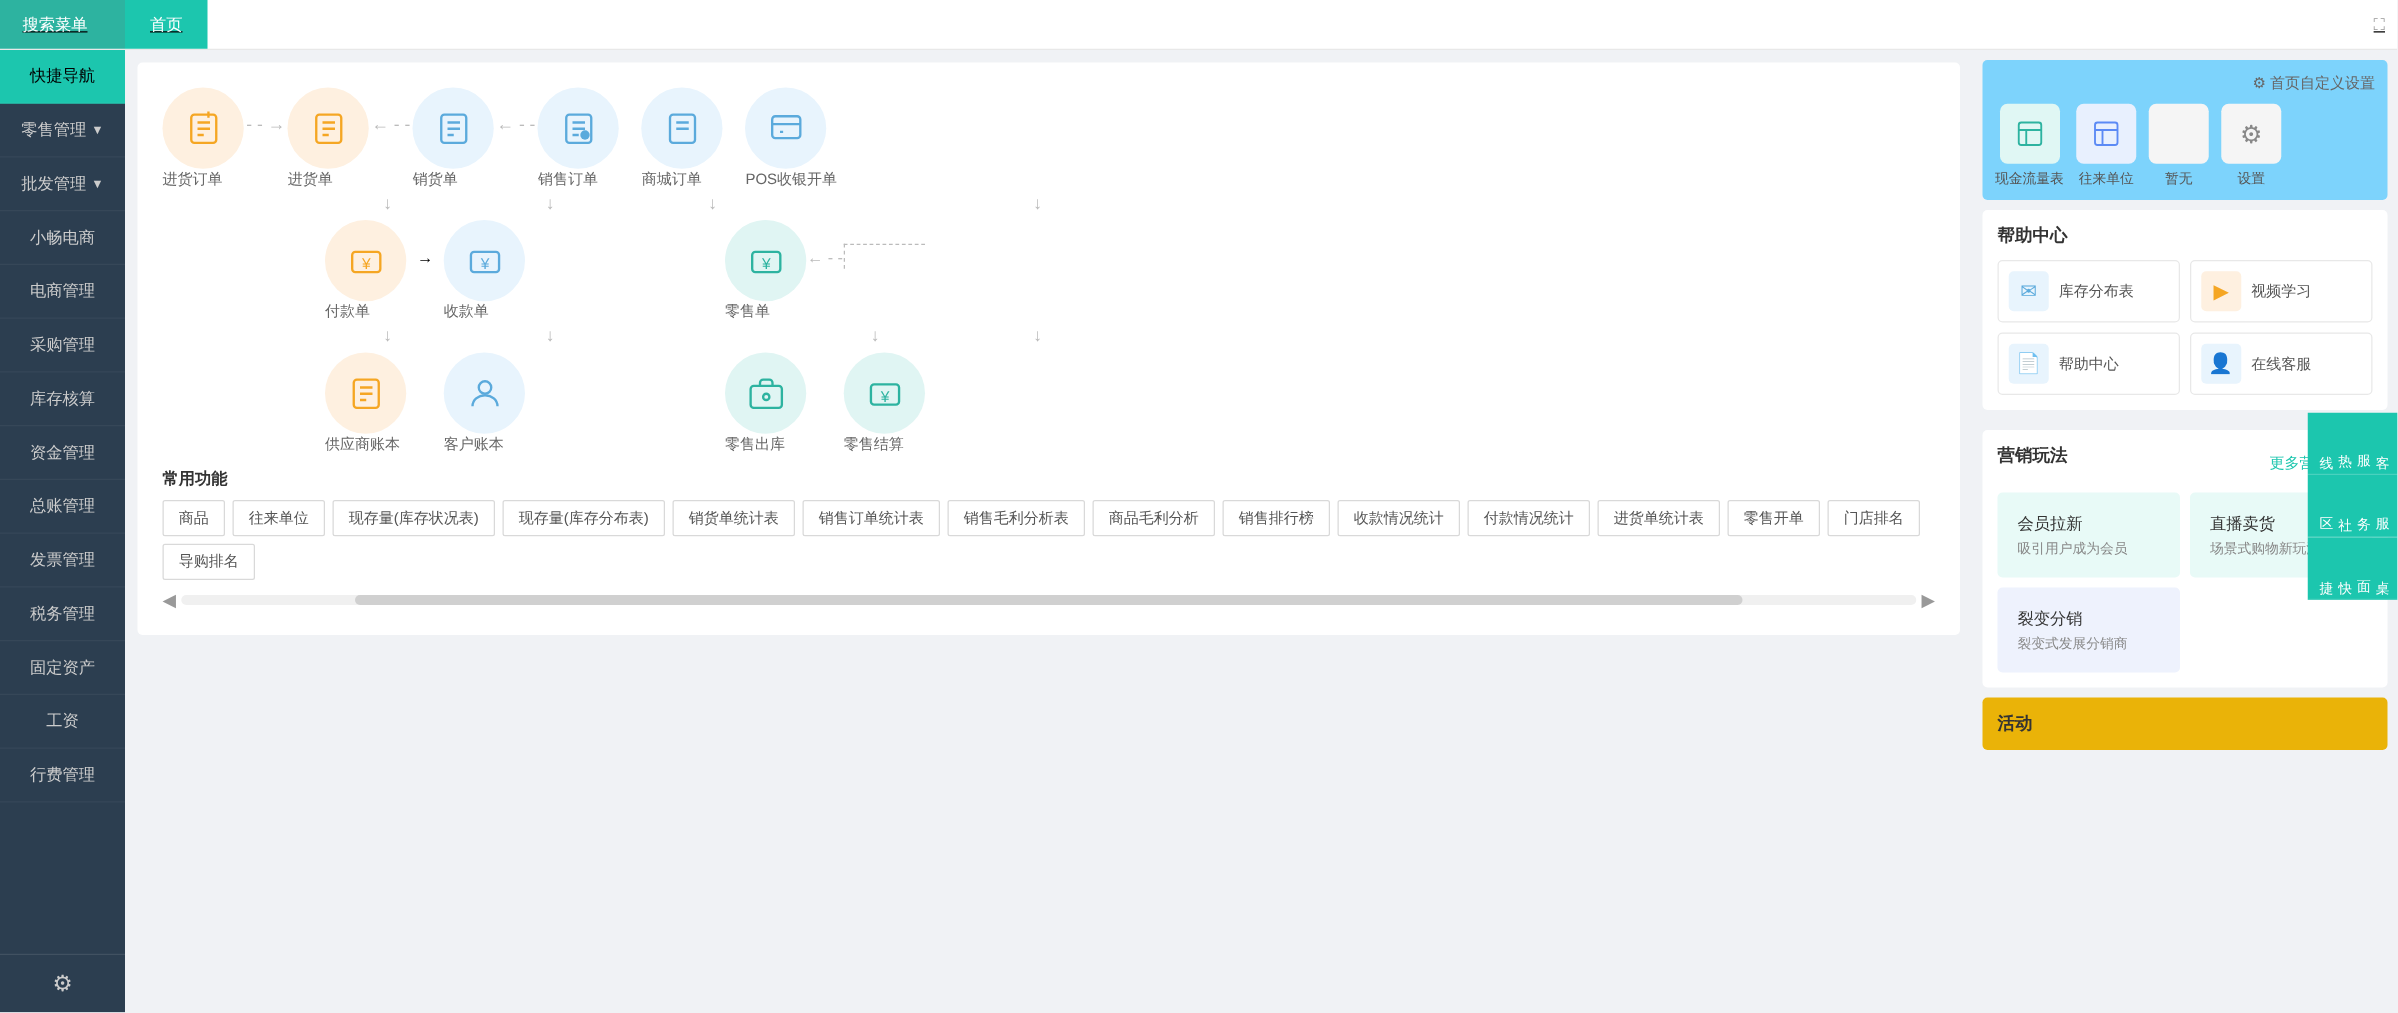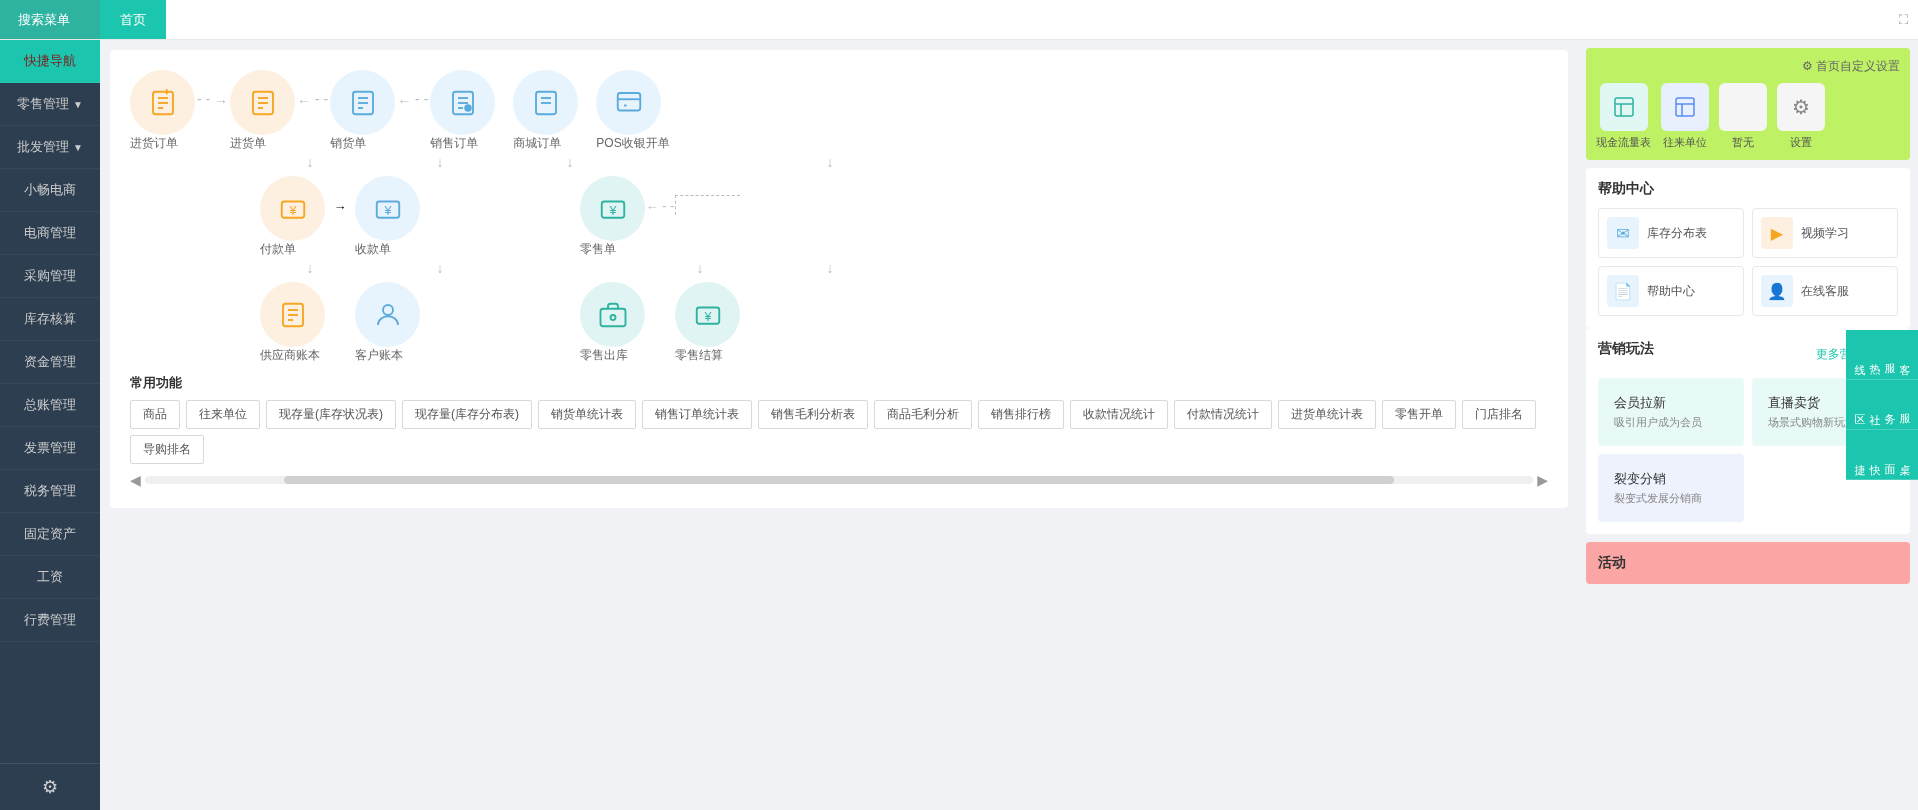--- a/index.html
+++ b/index.html
@@ -1,30 +1,30 @@
 <!DOCTYPE html>
 <html><head>
   <meta charset="utf-8">
   <style>
     * { margin: 0; padding: 0; box-sizing: border-box; }
     body { font-family: "Microsoft YaHei", "PingFang SC", sans-serif; font-size: 13px; background: #f0f2f5; display: flex; flex-direction: column; height: 810px; overflow: hidden; }
 
     
-    .top-bar { display: flex; align-items: center; background: #fff; height: 40px; border-bottom: 1px solid #e8e8e8; flex-shrink: 0; }
+    .top-bar { display: flex; align-items: center; background: #fff; height: 40px; border-bottom: 1px solid #e8e8e8; flex-shrink: 0; text-decoration: underline; }
     .search-menu { background: #2db3a0; color: #fff; padding: 0 18px; height: 100%; display: flex; align-items: center; font-size: 13px; cursor: pointer; min-width: 100px; }
     .tab-home { background: #1cc6ae; color: #fff; padding: 0 20px; height: 100%; display: flex; align-items: center; font-size: 13px; cursor: pointer; }
     .expand-icon { margin-left: auto; padding-right: 10px; cursor: pointer; color: #999; }
 
     
     .main-layout { display: flex; flex: 1; overflow: hidden; }
 
     
     .sidebar { width: 100px; background: #2c3e50; display: flex; flex-direction: column; flex-shrink: 0; overflow-y: auto; }
     .sidebar-item { color: #ccc; padding: 12px 8px; text-align: center; cursor: pointer; font-size: 13px; border-bottom: 1px solid rgba(255,255,255,0.05); display: flex; align-items: center; justify-content: center; gap: 4px; }
-    .sidebar-item.active { background: #1cc6ae; color: #7f1d1d; }
+    .sidebar-item.active { background: #1cc6ae; color: #000000; }
     .sidebar-item .arrow { font-size: 10px; }
     .sidebar-bottom { margin-top: auto; }
     .sidebar-gear { color: #ccc; padding: 12px 8px; text-align: center; cursor: pointer; font-size: 18px; border-top: 1px solid rgba(255,255,255,0.1); }
 
     
     .content-area { flex: 1; display: flex; overflow: hidden; }
 
     
     .main-panel { flex: 1; overflow-y: auto; padding: 10px; background: #f0f2f5; }
 
@@ -45,52 +45,52 @@
     
     .scroll-row { display: flex; align-items: center; margin-top: 8px; gap: 4px; }
     .scroll-btn { color: #999; cursor: pointer; font-size: 14px; }
     .scroll-track { flex: 1; height: 8px; background: #f0f0f0; border-radius: 4px; }
     .scroll-thumb { width: 80%; height: 8px; background: #d0d0d0; border-radius: 4px; margin: 0 auto; }
 
     
     .right-panel { width: 340px; background: #f0f2f5; padding: 8px; overflow-y: auto; flex-shrink: 0; }
 
     
-    .quick-icons-bar { background: #bef264; border-radius: 4px; padding: 10px; margin-bottom: 8px; }
+    .quick-icons-bar { background: #7dd3fc; border-radius: 4px; padding: 10px; margin-bottom: 8px; }
     .quick-icons-header { display: flex; justify-content: flex-end; margin-bottom: 8px; }
     .customize-link { font-size: 12px; color: #666; cursor: pointer; display: flex; align-items: center; gap: 4px; }
     .quick-icons-row { display: flex; gap: 10px; align-items: flex-start; }
     .quick-icon-item { display: flex; flex-direction: column; align-items: center; gap: 4px; cursor: pointer; }
     .quick-icon-box { width: 48px; height: 48px; border-radius: 6px; display: flex; align-items: center; justify-content: center; font-size: 20px; }
     .qib-teal { background: #e0f7f4; color: #2db3a0; }
     .qib-blue { background: #e8f0fe; color: #5b8af5; }
     .qib-gray { background: #f5f5f5; color: #999; }
     .quick-icon-label { font-size: 11px; color: #555; text-align: left; }
 
     
-    .help-center { background: #fff; border-radius: 4px; padding: 12px; margin-bottom: 0; }
+    .help-center { background: #fff; border-radius: 4px; padding: 12px; margin-bottom: 16px; }
     .section-title { font-size: 14px; color: #333; font-weight: 600; margin-bottom: 10px; }
     .help-grid { display: grid; grid-template-columns: 1fr 1fr; gap: 8px; }
     .help-item { display: flex; align-items: center; gap: 8px; padding: 8px; border: 1px solid #e8e8e8; border-radius: 4px; cursor: pointer; }
     .help-icon { width: 32px; height: 32px; border-radius: 4px; display: flex; align-items: center; justify-content: center; font-size: 16px; background: #e8f4fd; color: #5baadc; flex-shrink: 0; }
     .help-text { font-size: 12px; color: #555; }
 
     
     .marketing-section { background: #fff; border-radius: 4px; padding: 12px; margin-bottom: 8px; }
     .marketing-header { display: flex; justify-content: space-between; align-items: center; margin-bottom: 10px; }
     .more-link { font-size: 12px; color: #1cc6ae; cursor: pointer; }
     .marketing-grid { display: grid; grid-template-columns: 1fr 1fr; gap: 8px; }
     .mkt-item { padding: 16px; border-radius: 4px; cursor: pointer; }
     .mkt-item-teal { background: #e8faf7; }
     .mkt-item-blue { background: #eef2fd; }
     .mkt-title { font-size: 13px; color: #333; font-weight: 500; margin-bottom: 3px; }
     .mkt-subtitle { font-size: 11px; color: #888; }
 
     
-    .activity-section { background: #fca5a5; border-radius: 4px; padding: 12px; }
+    .activity-section { background: #eab308; border-radius: 4px; padding: 12px; }
     .activity-title { font-size: 14px; color: #333; font-weight: 600; }
 
     
     .float-btns { position: fixed; right: 0; top: 50%; transform: translateY(-50%); display: flex; flex-direction: column; z-index: 100; }
     .float-btn { background: #1cc6ae; color: #fff; padding: 8px 6px; font-size: 11px; text-align: center; cursor: pointer; writing-mode: vertical-rl; min-height: 50px; display: flex; align-items: center; justify-content: center; border-bottom: 1px solid rgba(255,255,255,0.2); }
 
     
     .diagram-wrapper { position: relative; }
     .nodes-row { display: flex; align-items: center; }
     .node-wrapper { display: flex; flex-direction: column; align-items: flex-start; }

